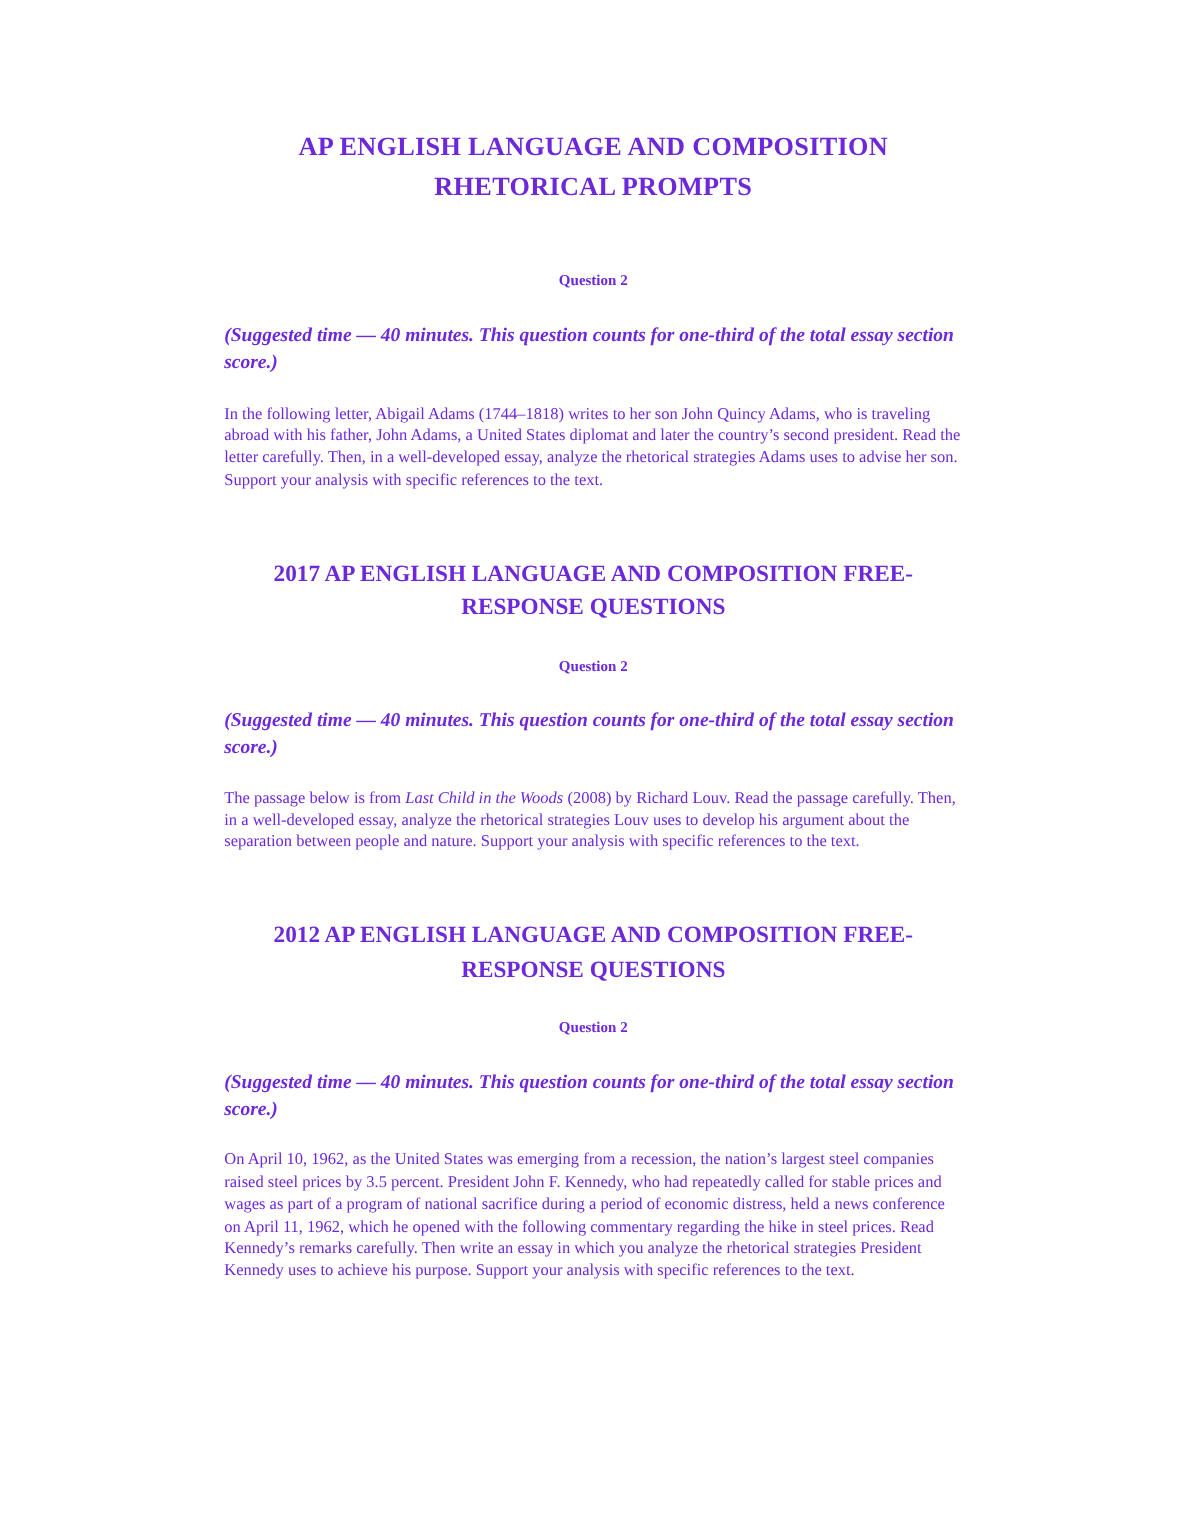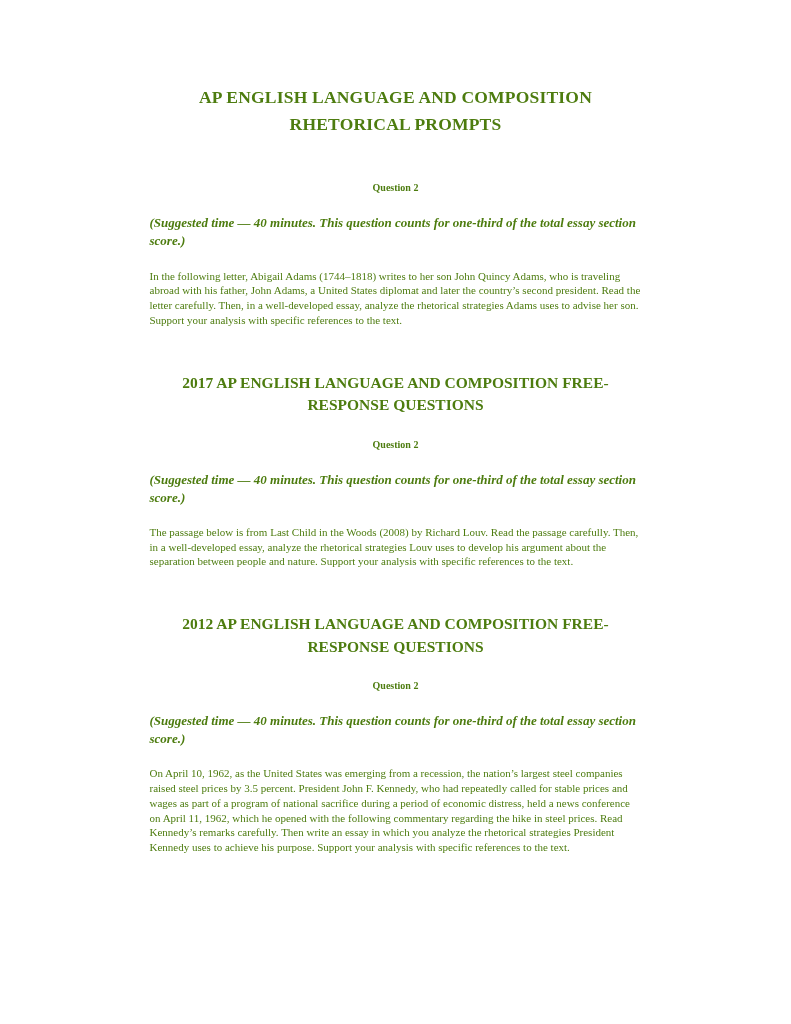--- a/index.html
+++ b/index.html
@@ -7,21 +7,21 @@
     padding: 0;
     background: #ffffff;
   }
   .page {
     position: relative;
     width: 682px;
     height: 1024px;
     margin: 0 auto;
     background: #ffffff;
     font-family: "Liberation Serif", serif;
-    color: #4d7c0f;
+    color: #6d28d9;
     overflow: hidden;
     box-sizing: border-box;
     padding: 84px 95px 60px 95px;
   }
   .doc-title {
     margin: 0;
     text-align: center;
     font-size: 17.5px;
     font-weight: bold;
     line-height: 1.55;
@@ -51,20 +51,21 @@
     line-height: 1.4;
     font-style: italic;
   }
   .prompt-paragraph {
     margin: 18px 0 0 0;
     text-align: left;
     font-size: 11px;
     line-height: 1.34;
   }
   .prompt-paragraph .seg-italic {
+    font-style: italic;
   }
 </style>
 </head>
 <body>
 
 <div class="page">
 
   <h1 class="doc-title">
     <span>AP ENGLISH LANGUAGE AND COMPOSITION</span><br>
     <span>RHETORICAL PROMPTS</span>

